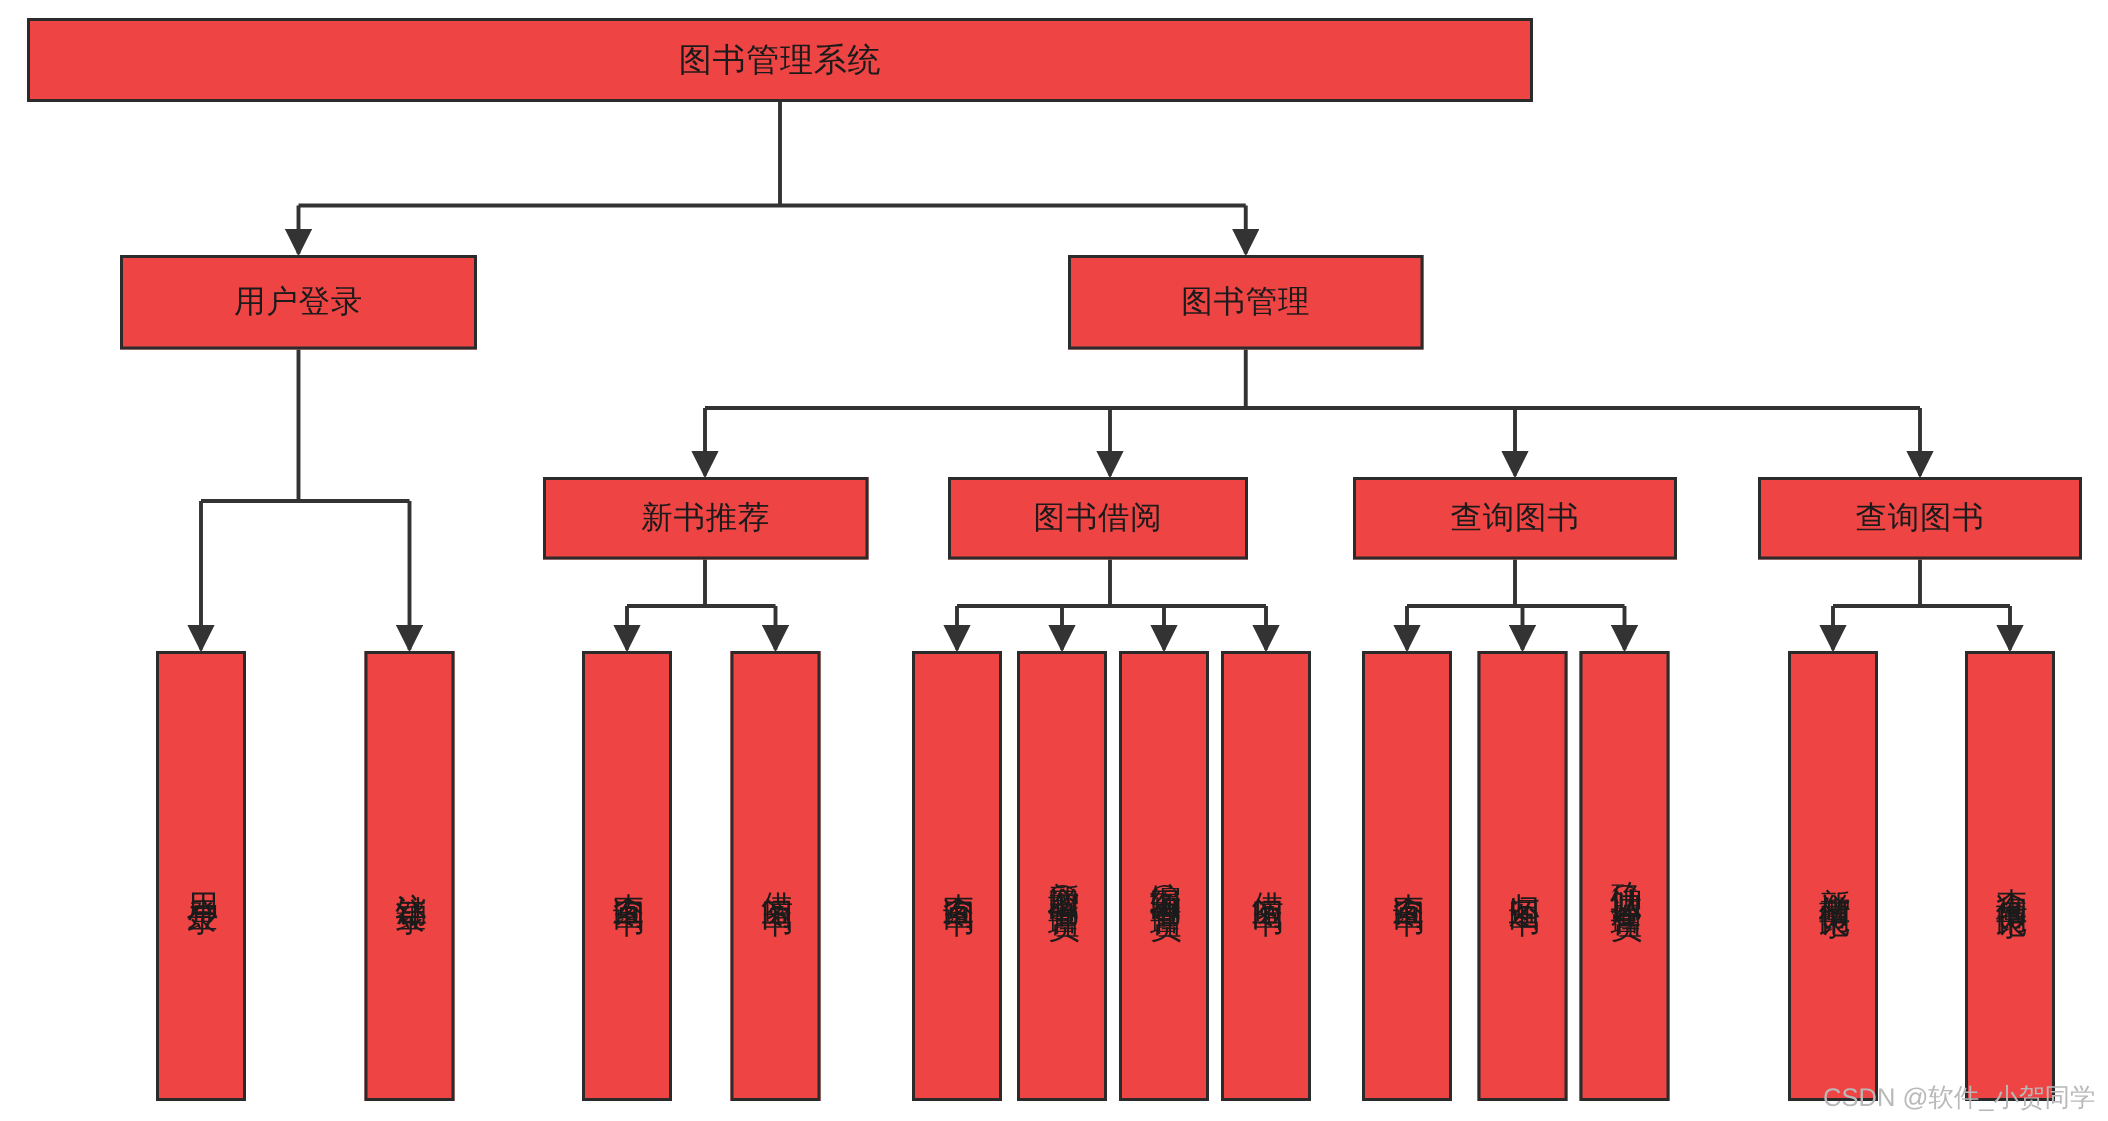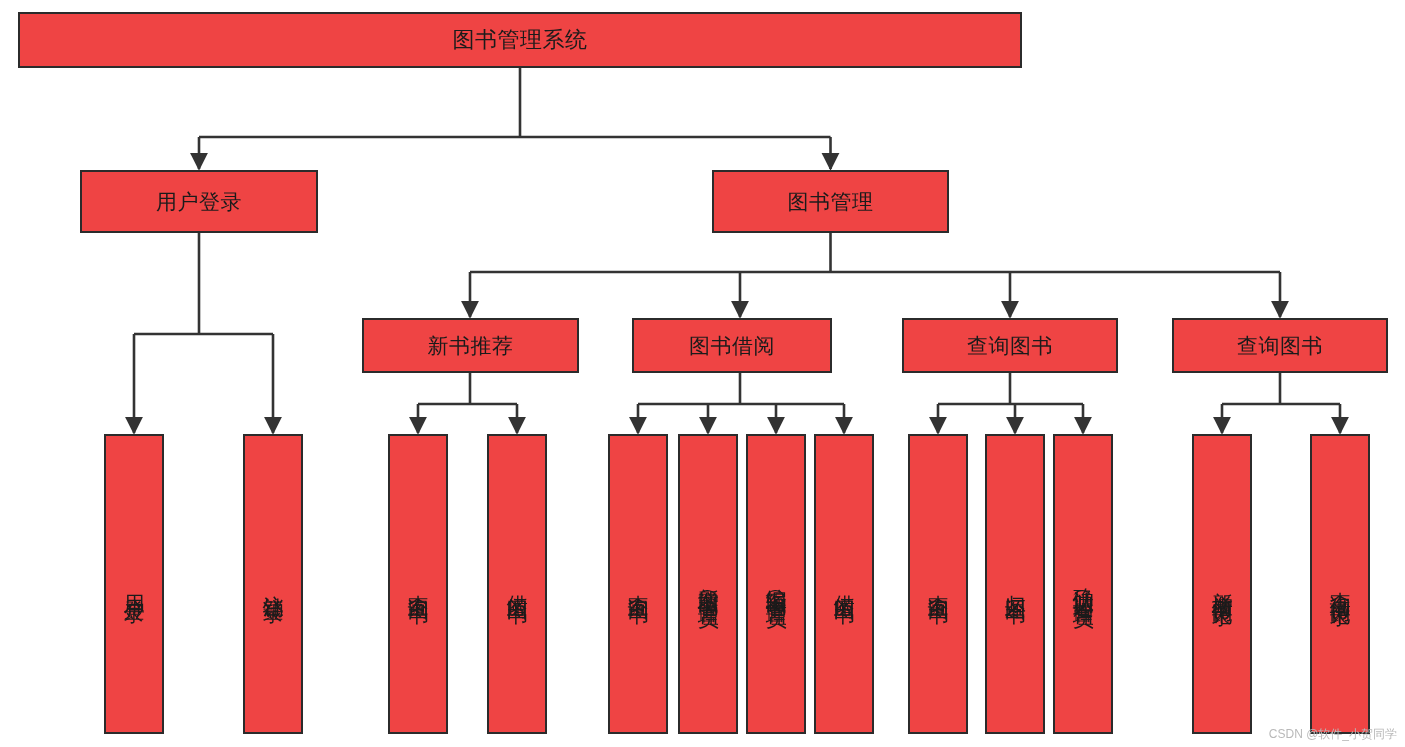--- a/index.html
+++ b/index.html
@@ -62,21 +62,21 @@
     font-size: 21px;
     line-height: 1.25;
     letter-spacing: 3px;
     text-align: center;
   }
   #watermark {
     position: absolute;
     right: 8px;
     bottom: 4px;
     color: #b9b9b9;
-    font-size: 12px;
+    font-size: 17px;
     font-family: "Liberation Sans", sans-serif;
     white-space: nowrap;
     user-select: none;
   }
 </style>
 </head>
 <body>
 
 <div id="diagram-root">
   <svg id="tree-svg" viewBox="0 0 1405 747" xmlns="http://www.w3.org/2000/svg">

